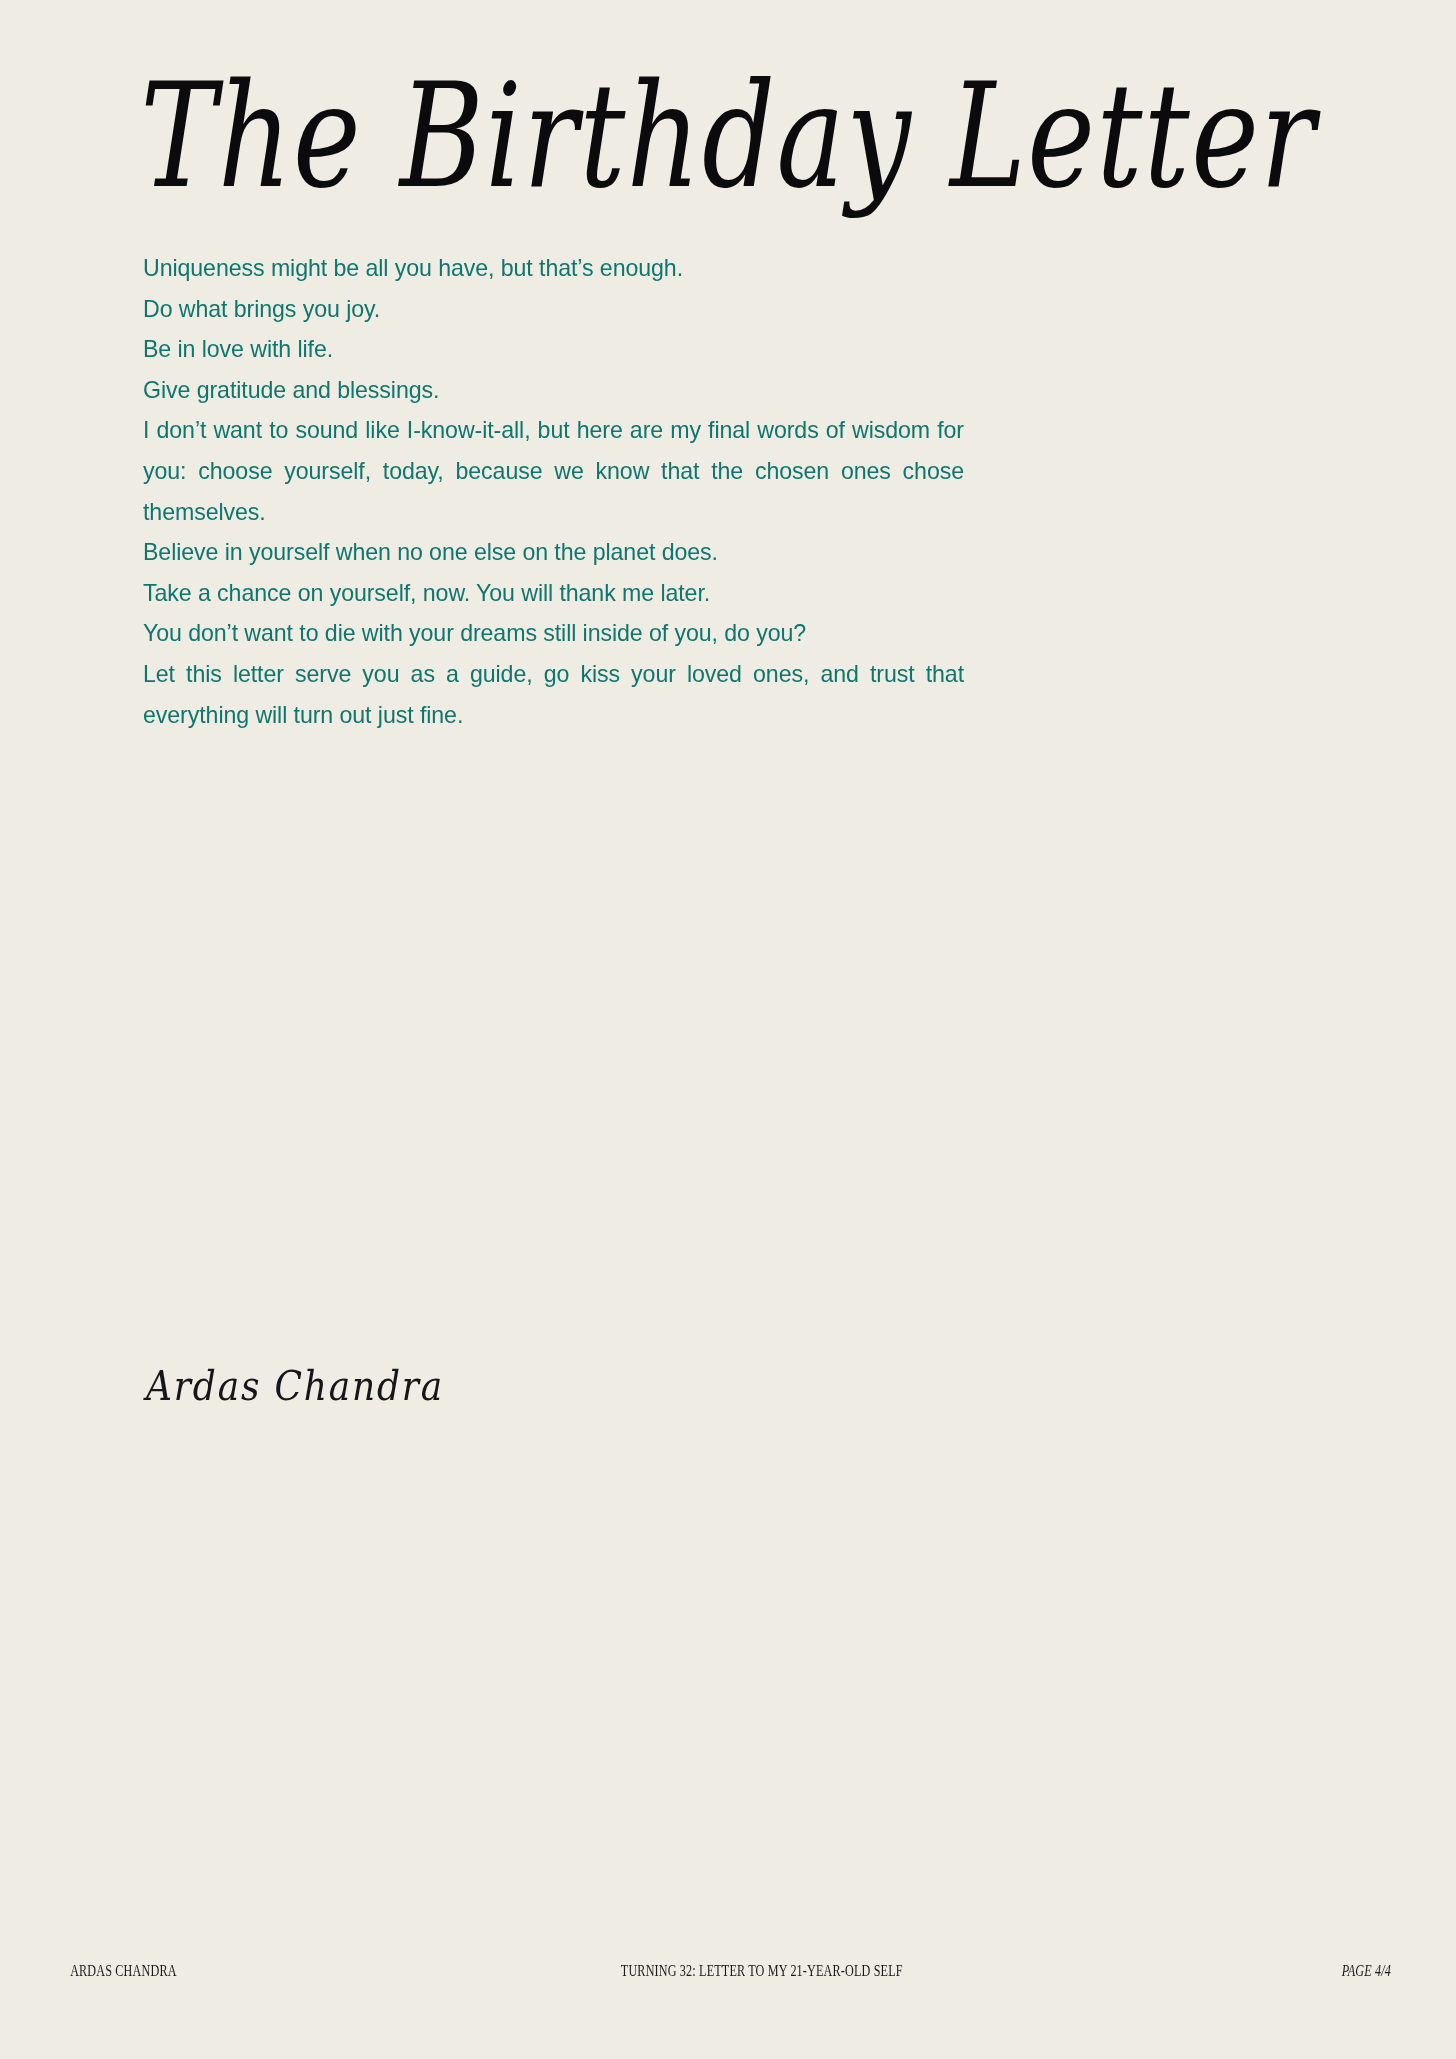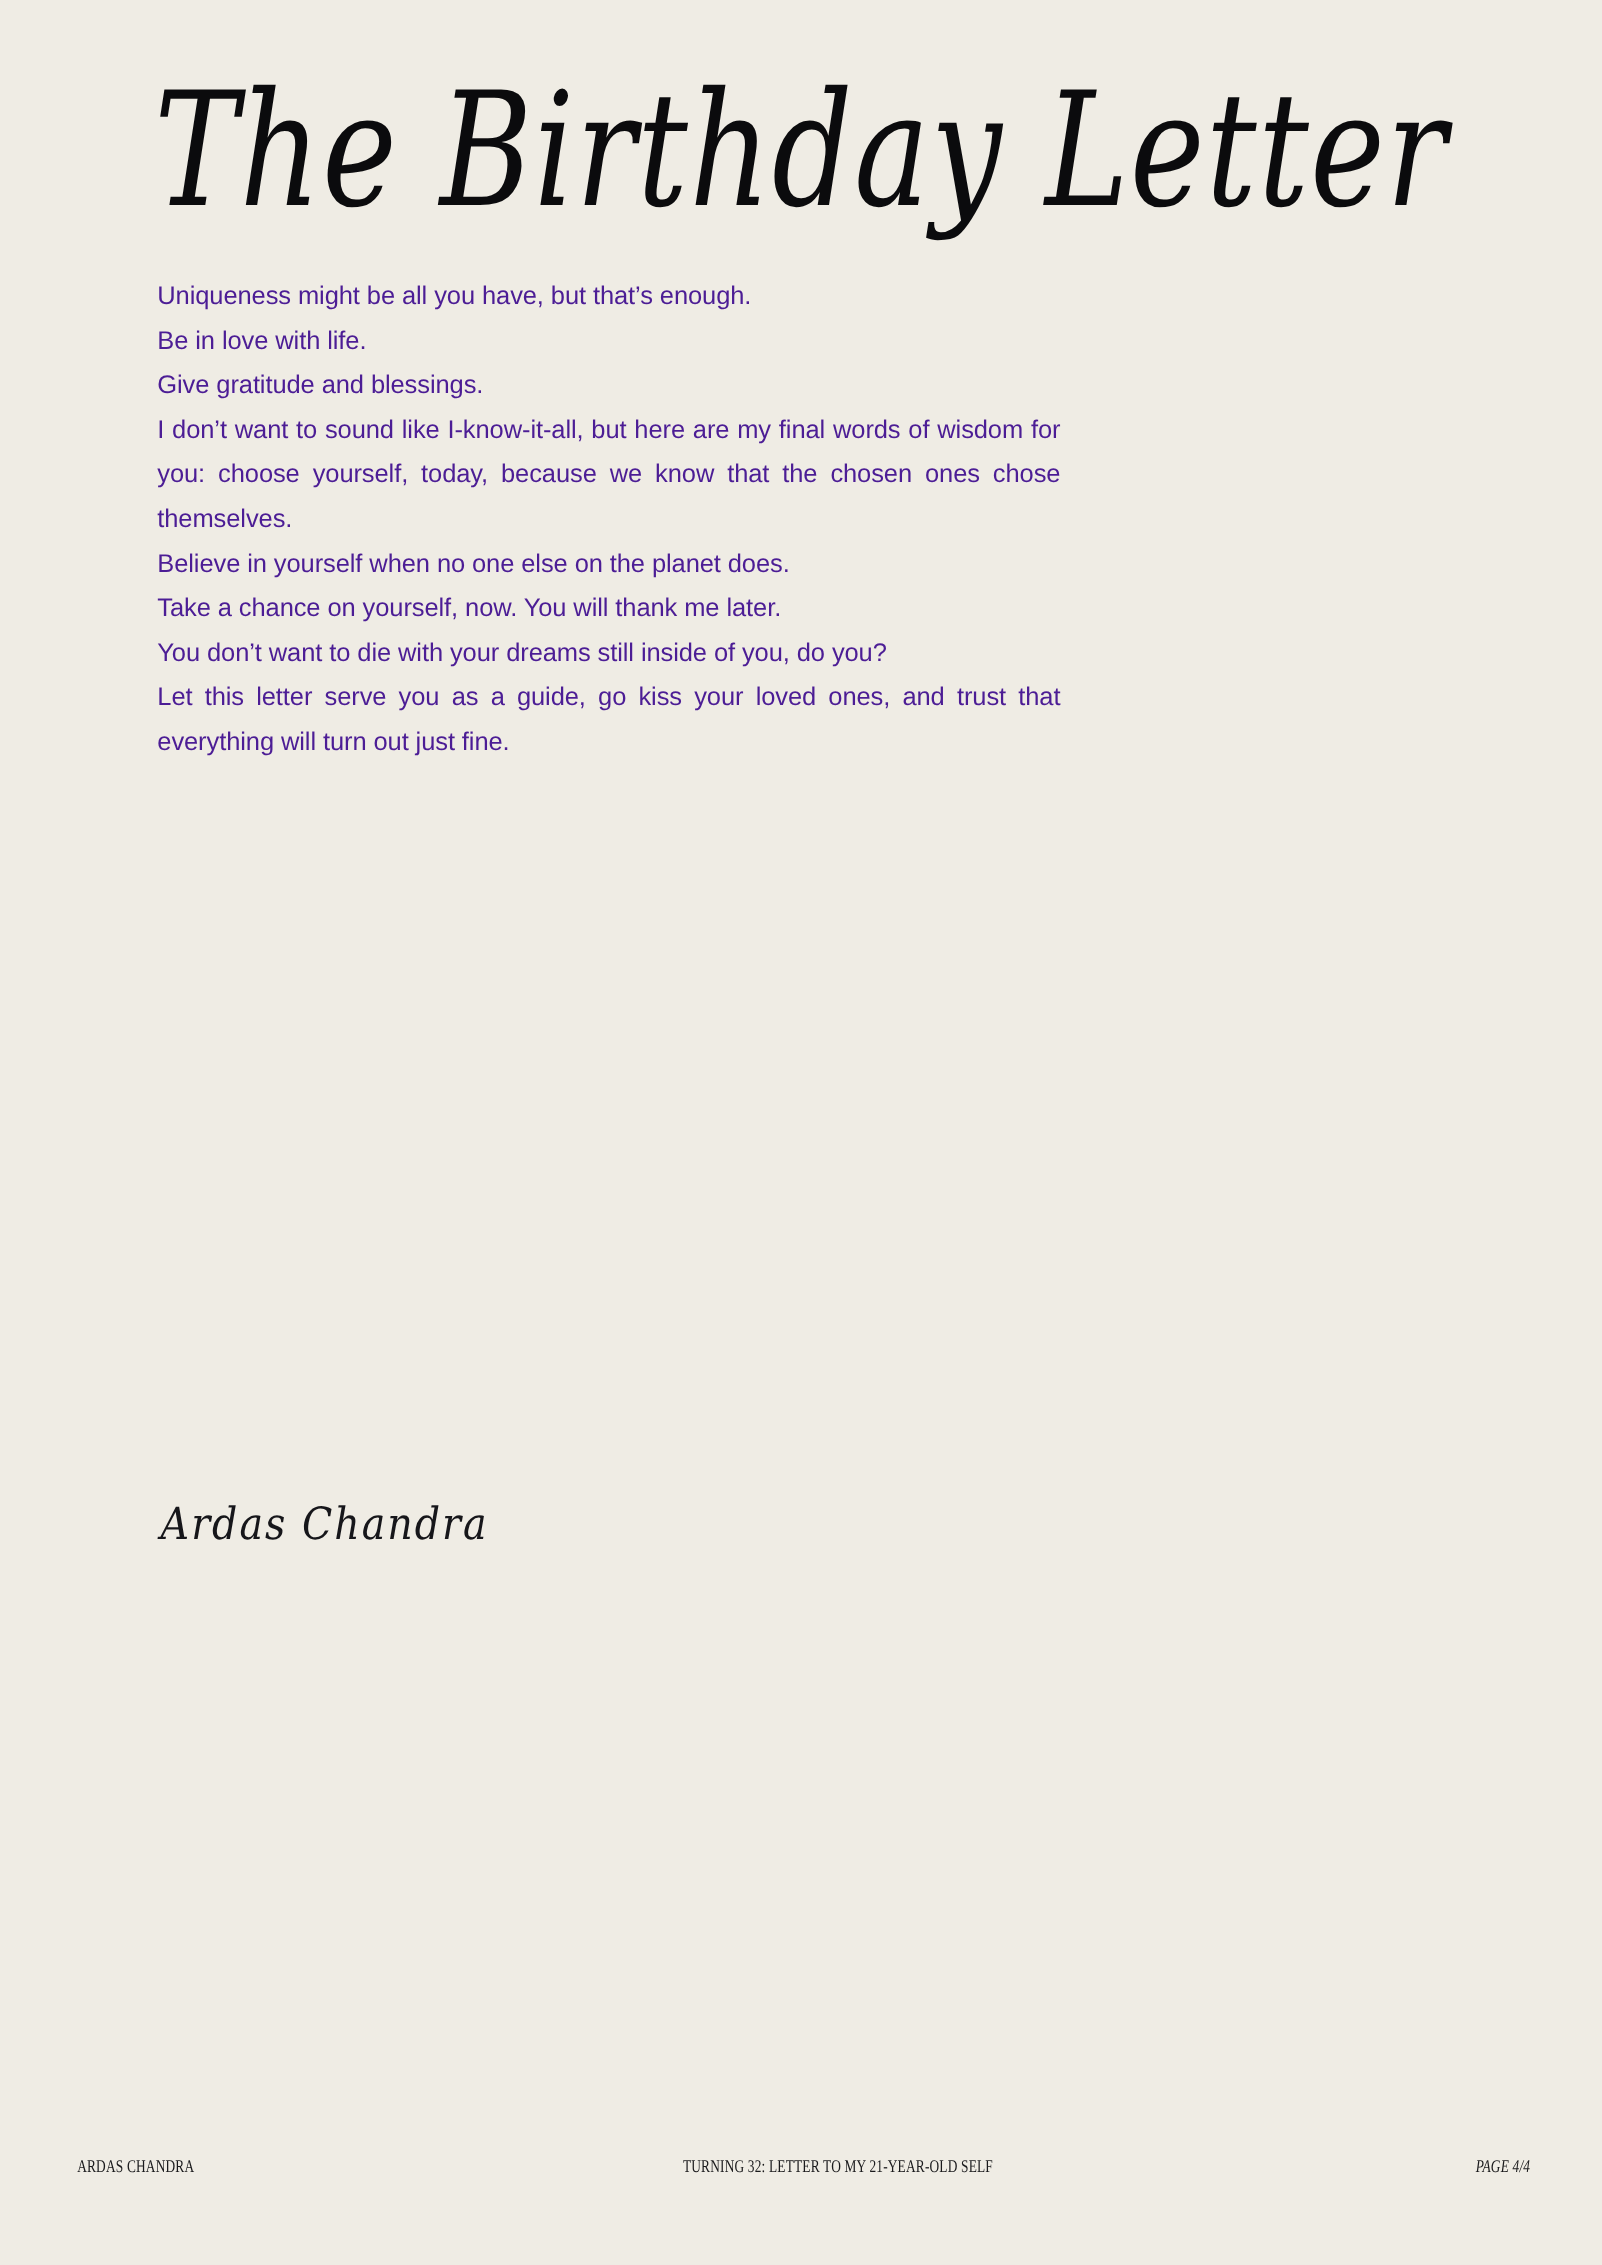--- a/index.html
+++ b/index.html
@@ -49,21 +49,21 @@
   
   .body-block {
     position: absolute;
     top: 248px;
     left: 143px;
     width: 821px;
   }
   .para {
     font-size: 23.2px;
     line-height: 40.6px;
-    color: #4c1d95;
+    color: #0f766e;
     text-align: justify;
     text-justify: inter-word;
     letter-spacing: -0.004em;
     margin: 0 0 0 0;
     -webkit-hyphens: none;
     hyphens: none;
   }
   .para.single {
     text-align: left;
   }
@@ -113,20 +113,21 @@
 <body>
 
 <div class="page">
 
   <div class="title-wrap">
     <div class="title">The Birthday Letter</div>
   </div>
 
   <div class="body-block">
     <p class="para single">Uniqueness might be all you have, but that’s enough.</p>
+    <p class="para single">Do what brings you joy.</p>
     <p class="para single">Be in love with life.</p>
     <p class="para single">Give gratitude and blessings.</p>
     <p class="para">I don’t want to sound like I-know-it-all, but here are my final words of wisdom for you: choose yourself, today, because we know that the chosen ones chose themselves.</p>
     <p class="para single">Believe in yourself when no one else on the planet does.</p>
     <p class="para single">Take a chance on yourself, now. You will thank me later.</p>
     <p class="para single">You don’t want to die with your dreams still inside of you, do you?</p>
     <p class="para">Let this letter serve you as a guide, go kiss your loved ones, and trust that everything will turn out just fine.</p>
   </div>
 
   <div class="signature">Ardas Chandra</div>

